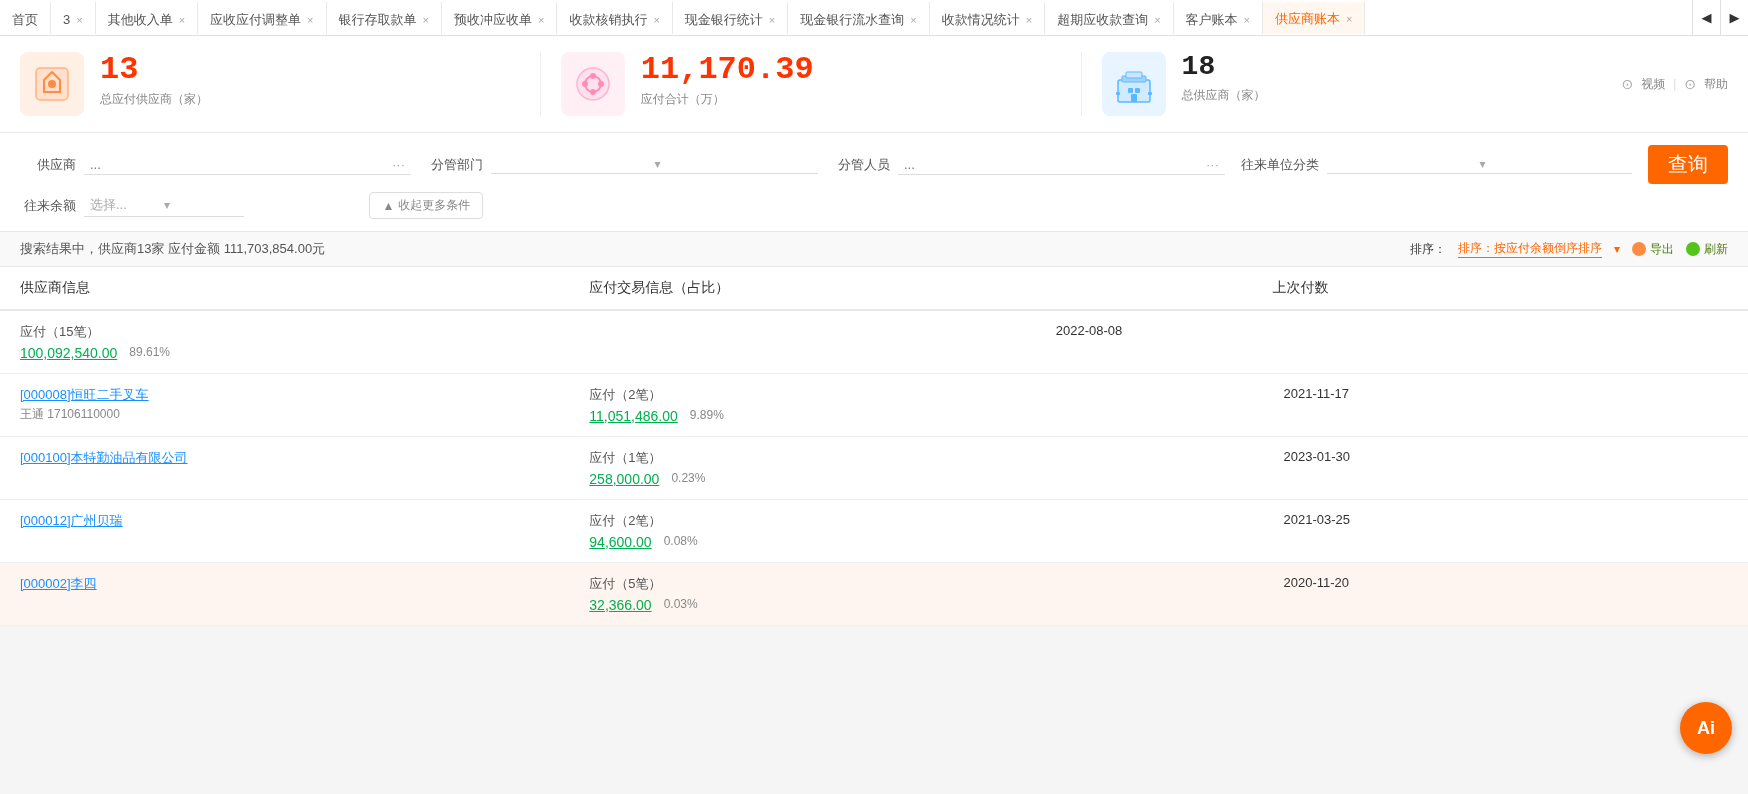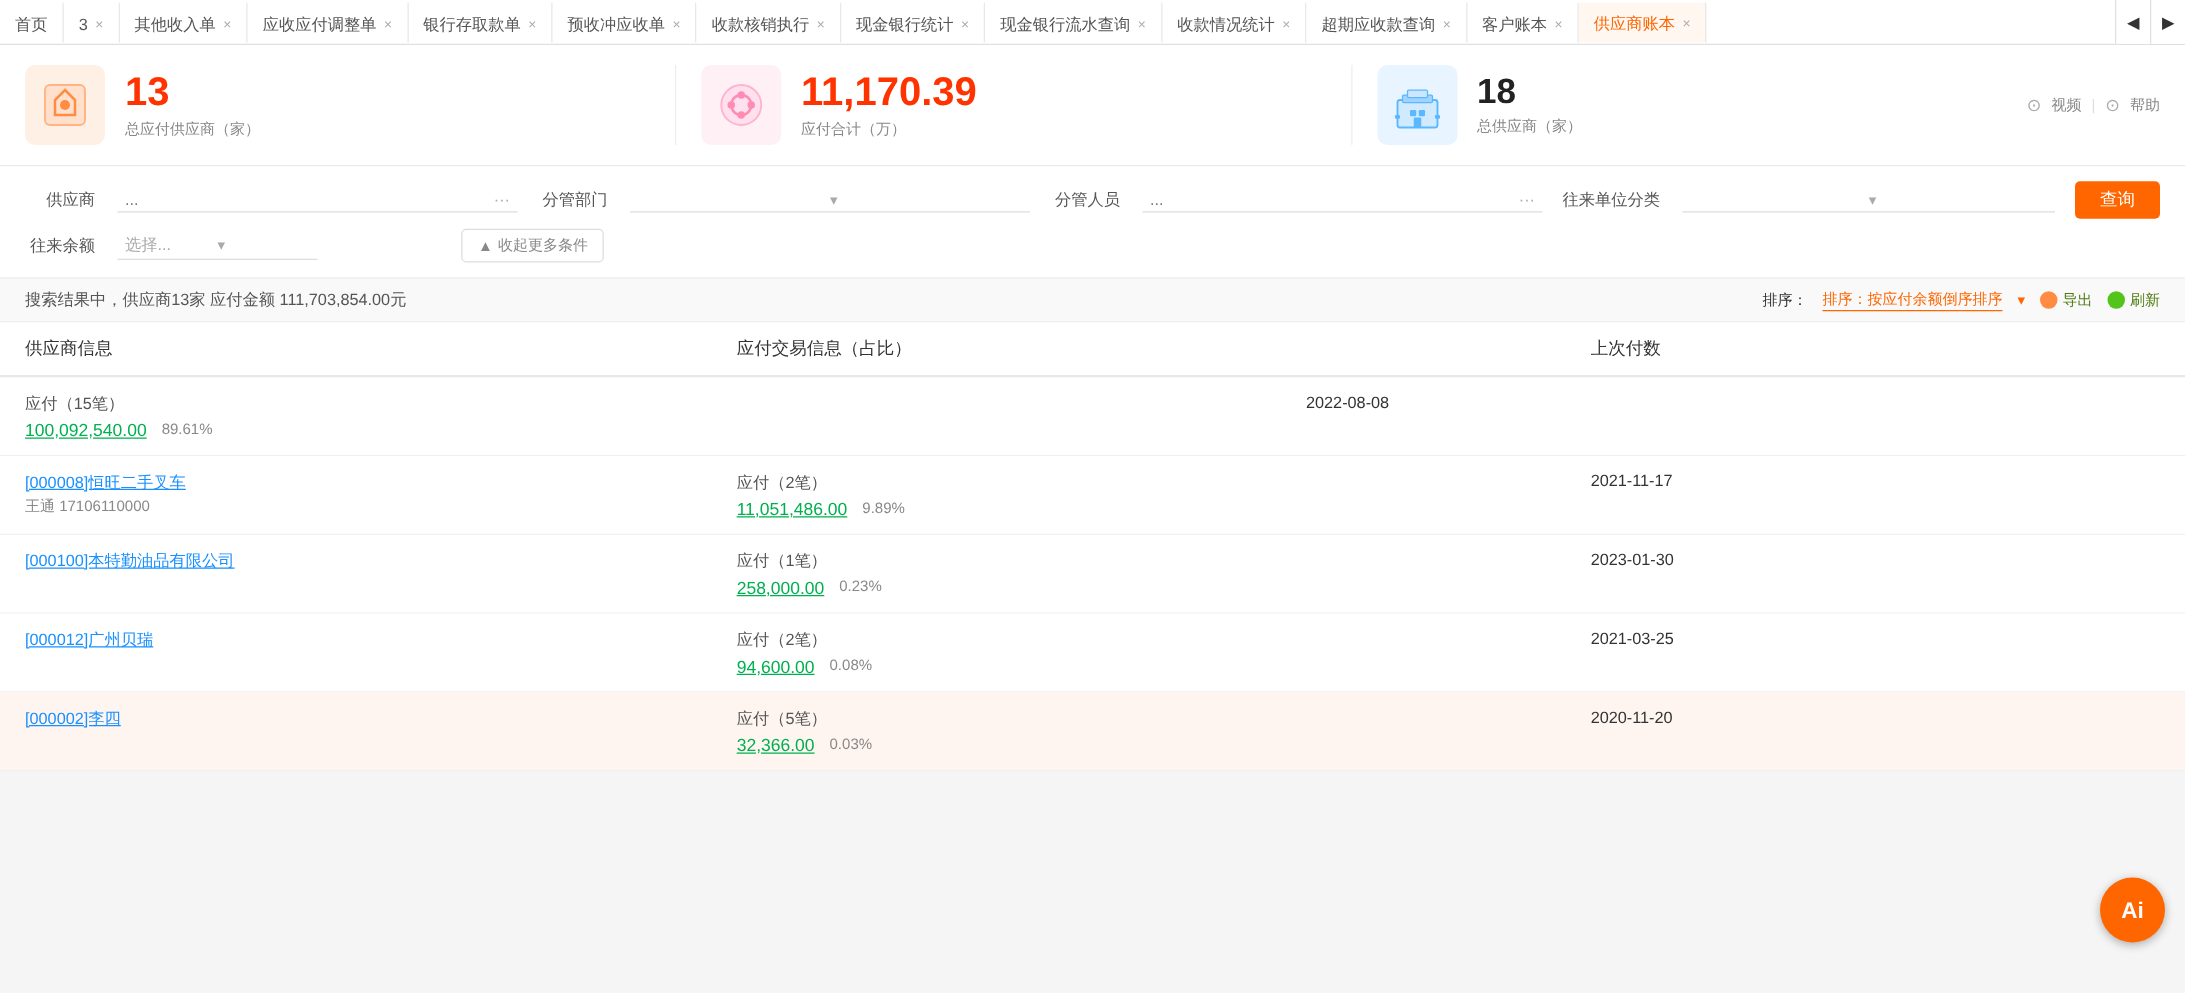--- a/index.html
+++ b/index.html
@@ -34,25 +34,26 @@
     
     .summary-area {
       display: flex;
       background: #fff;
       padding: 16px 20px;
       border-bottom: 1px solid #e8e8e8;
       align-items: center;
     }
     .summary-card {
       display: flex;
-      align-items: center;
+      align-items: flex-start;
       flex: 1;
       padding-right: 32px;
       border-right: 1px solid #eee;
       margin-right: 20px;
+      font-family: Liberation Mono, monospace;
     }
     .summary-card:last-child { border-right: none; }
     .summary-icon {
       width: 64px;
       height: 64px;
       border-radius: 8px;
       display: flex;
       align-items: center;
       justify-content: center;
       margin-right: 16px;
@@ -85,21 +86,21 @@
     .filter-row {
       display: flex;
       align-items: center;
       gap: 16px;
       margin-bottom: 8px;
     }
     .filter-row:last-child { margin-bottom: 0; }
     .filter-item {
       display: flex;
       align-items: center;
-      gap: 18px;
+      gap: 8px;
       flex: 1;
     }
     .filter-label { color: #555; white-space: nowrap; min-width: 56px; text-align: right; }
     .filter-input-wrapper {
       flex: 1;
       display: flex;
       align-items: center;
       border-bottom: 1px solid #ddd;
       padding: 2px 6px;
     }
@@ -115,21 +116,21 @@
       cursor: pointer;
     }
     .filter-select-wrapper span { flex: 1; color: #999; font-size: 13px; }
     .filter-select-wrapper .chevron { color: #aaa; font-size: 12px; }
     .btn-query {
       background: #ff6600;
       color: #fff;
       border: none;
       border-radius: 4px;
       padding: 6px 20px;
-      font-size: 14px;
+      font-size: 20px;
       cursor: pointer;
       white-space: nowrap;
     }
     .collapse-btn {
       display: flex;
       align-items: center;
       justify-content: center;
       gap: 4px;
       color: #888;
       font-size: 12px;
@@ -217,21 +218,21 @@
       font-size: 14px;
       font-weight: normal;
       text-decoration: underline;
       cursor: pointer;
       margin-top: 2px;
       display: block;
     }
     .transaction-pct { color: #888; font-size: 12px; margin-left: 12px; }
     .transaction-row { display: flex; align-items: center; margin-top: 2px; }
 
-    .lastpay-date { color: #333; font-size: 13px; }
+    .lastpay-date { color: #333; font-size: 13px; margin-left: 11px; }
   </style>
 </head>
 <body>
 
 <div class="top-nav">
 
   <div id="nav-tabs-container" style="display:flex;flex:1;overflow:hidden;height:32px;">
       <div class="nav-tab">首页</div>
       <div class="nav-tab">3<span class="close-icon">×</span></div>
       <div class="nav-tab">其他收入单<span class="close-icon">×</span></div>

